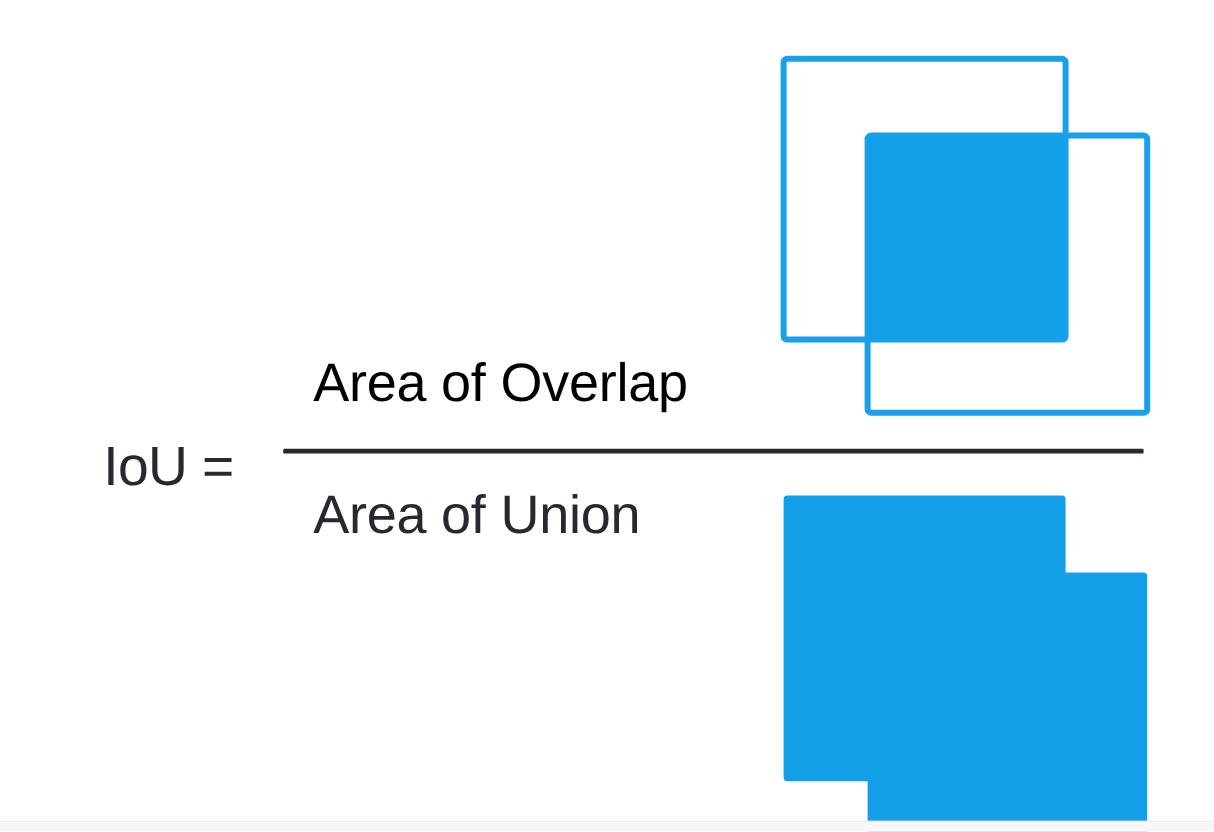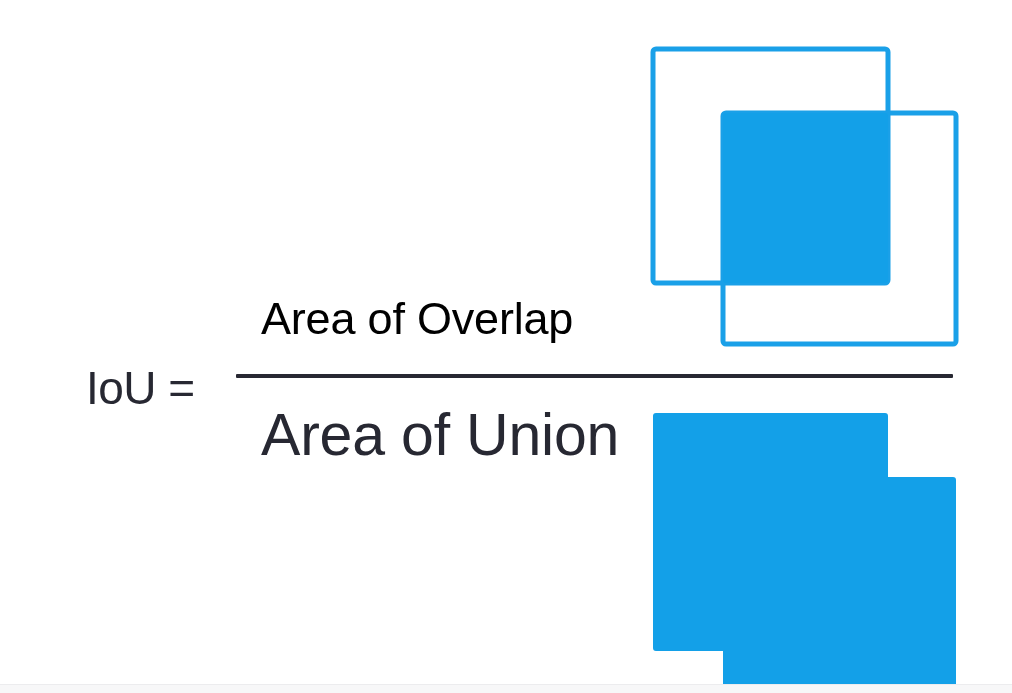--- a/index.html
+++ b/index.html
@@ -58,21 +58,21 @@
     font-size: 45px;
     line-height: 1;
     color: #272832;
     letter-spacing: -0.2px;
     white-space: nowrap;
   }
   .denominator {
     position: absolute;
     left: 261px;
     top: 406px;
-    font-size: 59px;
+    font-size: 45px;
     line-height: 1;
     color: #272832;
     letter-spacing: -0.2px;
     white-space: nowrap;
   }
   .fraction-bar {
     position: absolute;
     left: 236px;
     top: 374px;
     width: 717px;

